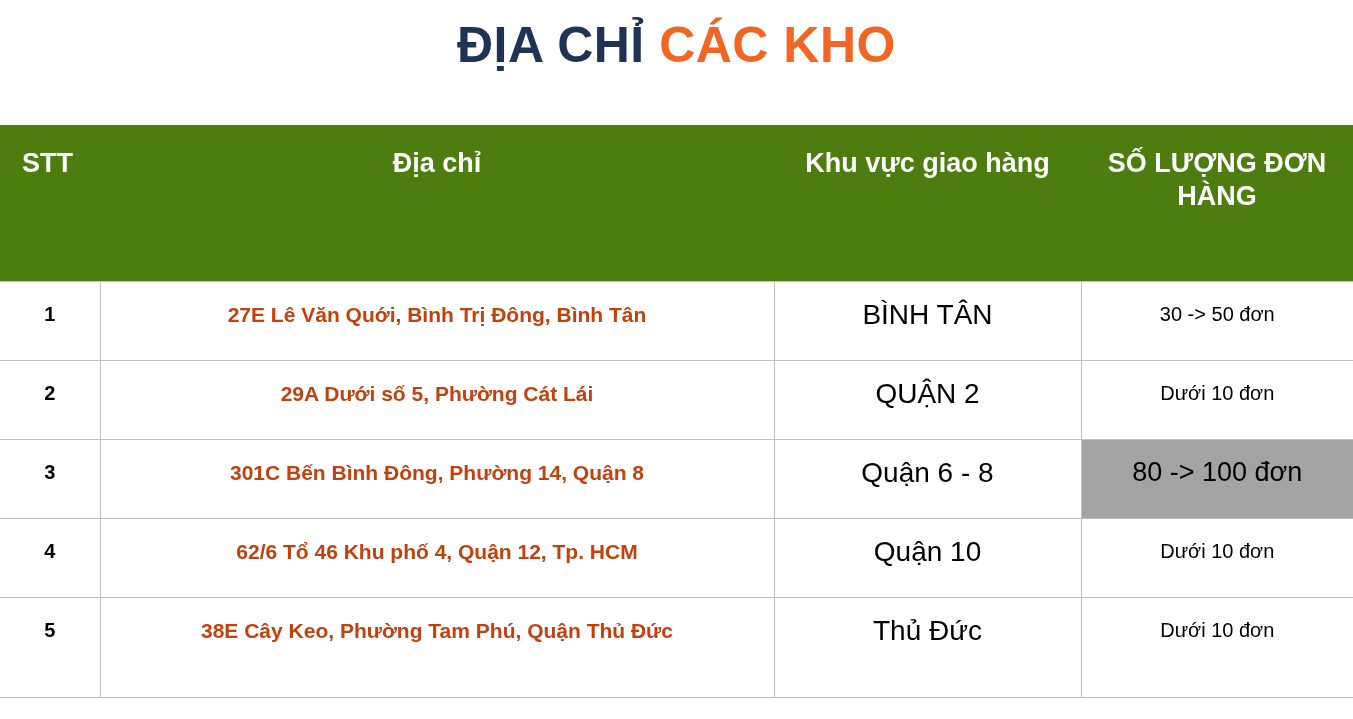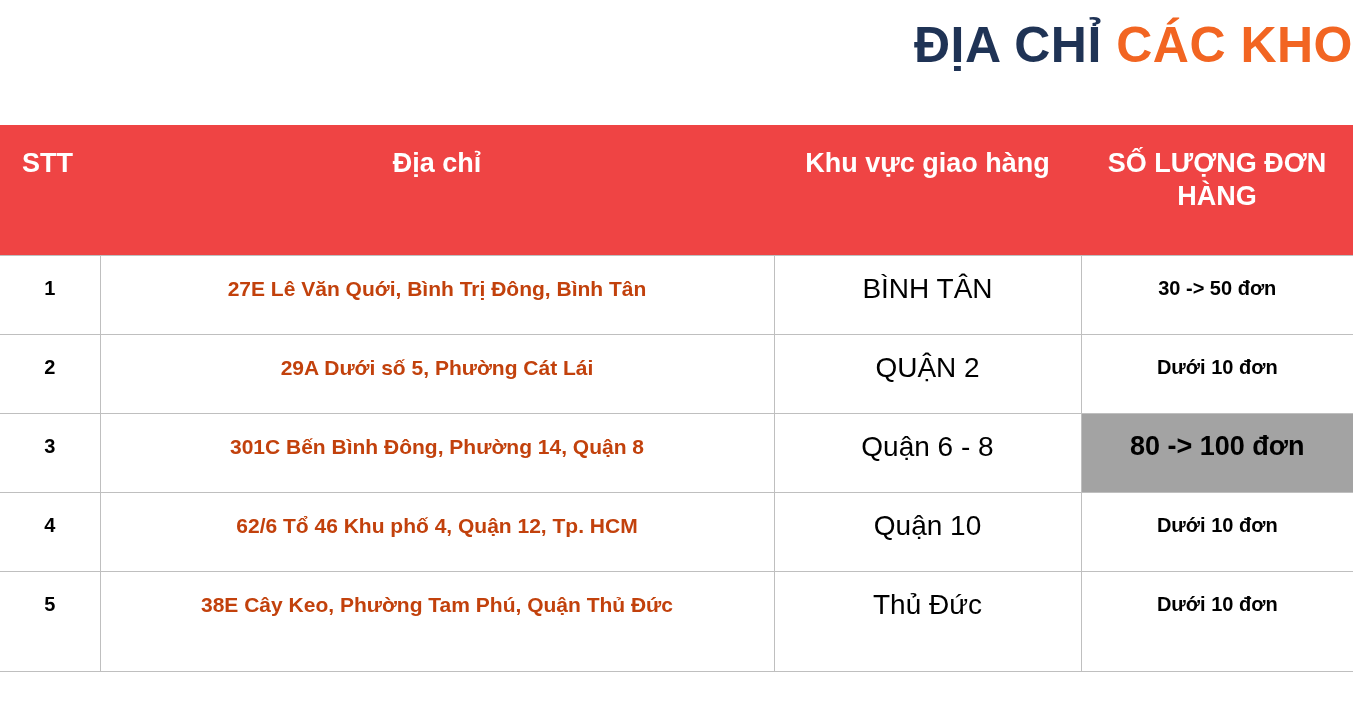--- a/index.html
+++ b/index.html
@@ -20,21 +20,21 @@
     height: 719px;
     background: #ffffff;
   }
 
   
   .title-wrap {
     position: absolute;
     left: 0;
     top: 20px;
     width: 1353px;
-    text-align: right;
+    text-align: center;
     white-space: nowrap;
   }
   .title-text {
     font-size: 50px;
     font-weight: bold;
     letter-spacing: 0.5px;
     line-height: 1;
   }
   .title-part-a { color: #1F3355; }
   .title-part-b { color: #F26522; }
@@ -47,28 +47,28 @@
     width: 1353px;
     border-collapse: collapse;
     table-layout: fixed;
   }
   .col-stt   { width: 100px; }
   .col-addr  { width: 674px; }
   .col-area  { width: 307px; }
   .col-qty   { width: 272px; }
 
   thead th {
-    background: #ef4444;
+    background: #4d7c0f;
     color: #ffffff;
     font-size: 27px;
     font-weight: bold;
     text-align: center;
     vertical-align: top;
     padding: 22px 8px 0 8px;
-    height: 130px;
+    height: 156px;
     box-sizing: border-box;
     border: none;
     line-height: 1.22;
   }
   thead th.head-stt {
     text-align: left;
     padding-left: 22px;
   }
 
   tbody td {
@@ -97,21 +97,21 @@
   td.cell-area {
     text-align: center;
     font-size: 28px;
     font-weight: normal;
     color: #000000;
     padding-top: 17px;
   }
   td.cell-qty {
     text-align: center;
     font-size: 20px;
-    font-weight: bold;
+    font-weight: normal;
     color: #000000;
     border-right: none;
   }
   td.cell-qty.highlight {
     background: #a3a3a3;
     font-size: 27px;
     padding-top: 17px;
   }
 </style>
 </head>

